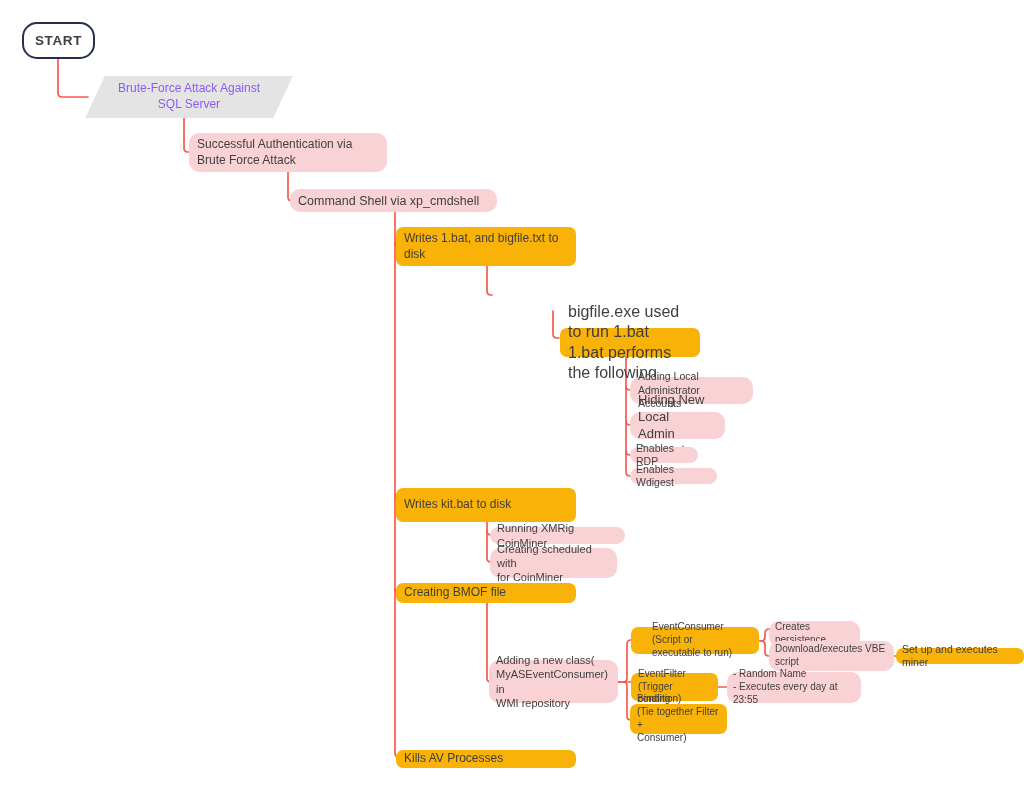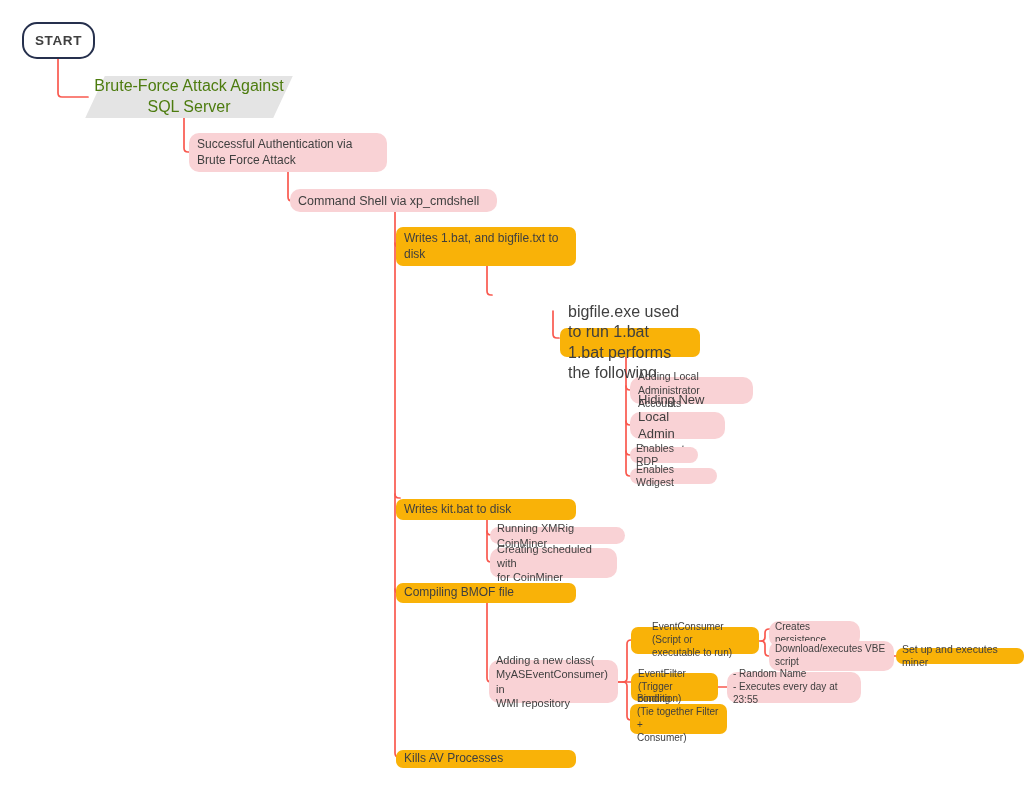--- a/index.html
+++ b/index.html
@@ -20,21 +20,21 @@
     position:absolute;box-sizing:border-box;background:#ffffff;
     border:2.5px solid #26304d;border-radius:15px;color:#404040;
     font-weight:bold;font-size:13.5px;letter-spacing:0.6px;
     display:flex;align-items:center;justify-content:center;
   }
   .para-wrap{position:absolute;}
   .para-bg{position:absolute;left:0;top:0;right:0;bottom:0;background:#e4e4e4;transform:skewX(-25deg);}
   .para-text{
     position:absolute;left:-10px;right:-10px;top:0;bottom:0;
     display:flex;align-items:center;justify-content:center;text-align:center;
-    white-space:pre-line;font-size:16px;color:#4d7c0f;line-height:1.3;
+    white-space:pre-line;font-size:12px;color:#8b5cf6;line-height:1.3;
   }
 </style>
 </head>
 <body>
 
 <div class="canvas">
 
   <svg class="connectors" viewBox="0 0 1024 791">
     <path d="M58,59 V93 Q58,97 62,97 L88,97"></path>
     <path d="M184,118 V148 Q184,152 188,152 L191,152"></path>
@@ -84,28 +84,28 @@
   <div class="node pink" style="left:630px;top:377px;width:123px;height:27px;font-size:10.5px;">Adding Local
 Administrator Accounts</div>
 
   <div class="node pink" style="left:630px;top:412px;width:95px;height:27px;font-size:13px;">Hiding New Local
 Admin Accounts</div>
 
   <div class="node pink" style="left:630px;top:447px;width:68px;height:16px;font-size:10.5px;padding:2px 6px;">Enables RDP</div>
 
   <div class="node pink" style="left:630px;top:468px;width:87px;height:16px;font-size:10.5px;padding:2px 6px;">Enables Wdigest</div>
 
-  <div class="node yellow" style="left:396px;top:488px;width:180px;height:21px;font-size:12px;margin-top:11px;">Writes kit.bat to disk</div>
+  <div class="node yellow" style="left:396px;top:488px;width:180px;height:34px;font-size:12px;">Writes kit.bat to disk</div>
 
   <div class="node pink" style="left:490px;top:527px;width:135px;height:17px;font-size:11px;padding:2px 7px;">Running XMRig CoinMiner</div>
 
   <div class="node pink" style="left:490px;top:548px;width:127px;height:30px;font-size:11px;padding:2px 7px;">Creating scheduled with
 for CoinMiner</div>
 
-  <div class="node yellow" style="left:396px;top:583px;width:180px;height:20px;font-size:12px;">Compiling BMOF file</div>
+  <div class="node yellow" style="left:396px;top:583px;width:180px;height:20px;font-size:12px;">Creating BMOF file</div>
 
   <div class="node pink" style="left:489px;top:660px;width:129px;height:43px;font-size:11px;padding:2px 7px;">Adding a new class(
 MyASEventConsumer) in
 WMI repository</div>
 
   <div class="node yellow" style="left:631px;top:627px;width:128px;height:27px;font-size:10px;padding:2px 21px;">EventConsumer
 (Script or executable to run)</div>
 
   <div class="node pink" style="left:769px;top:621px;width:91px;height:26px;font-size:10px;padding:1px 6px;">Creates persistence</div>
 

